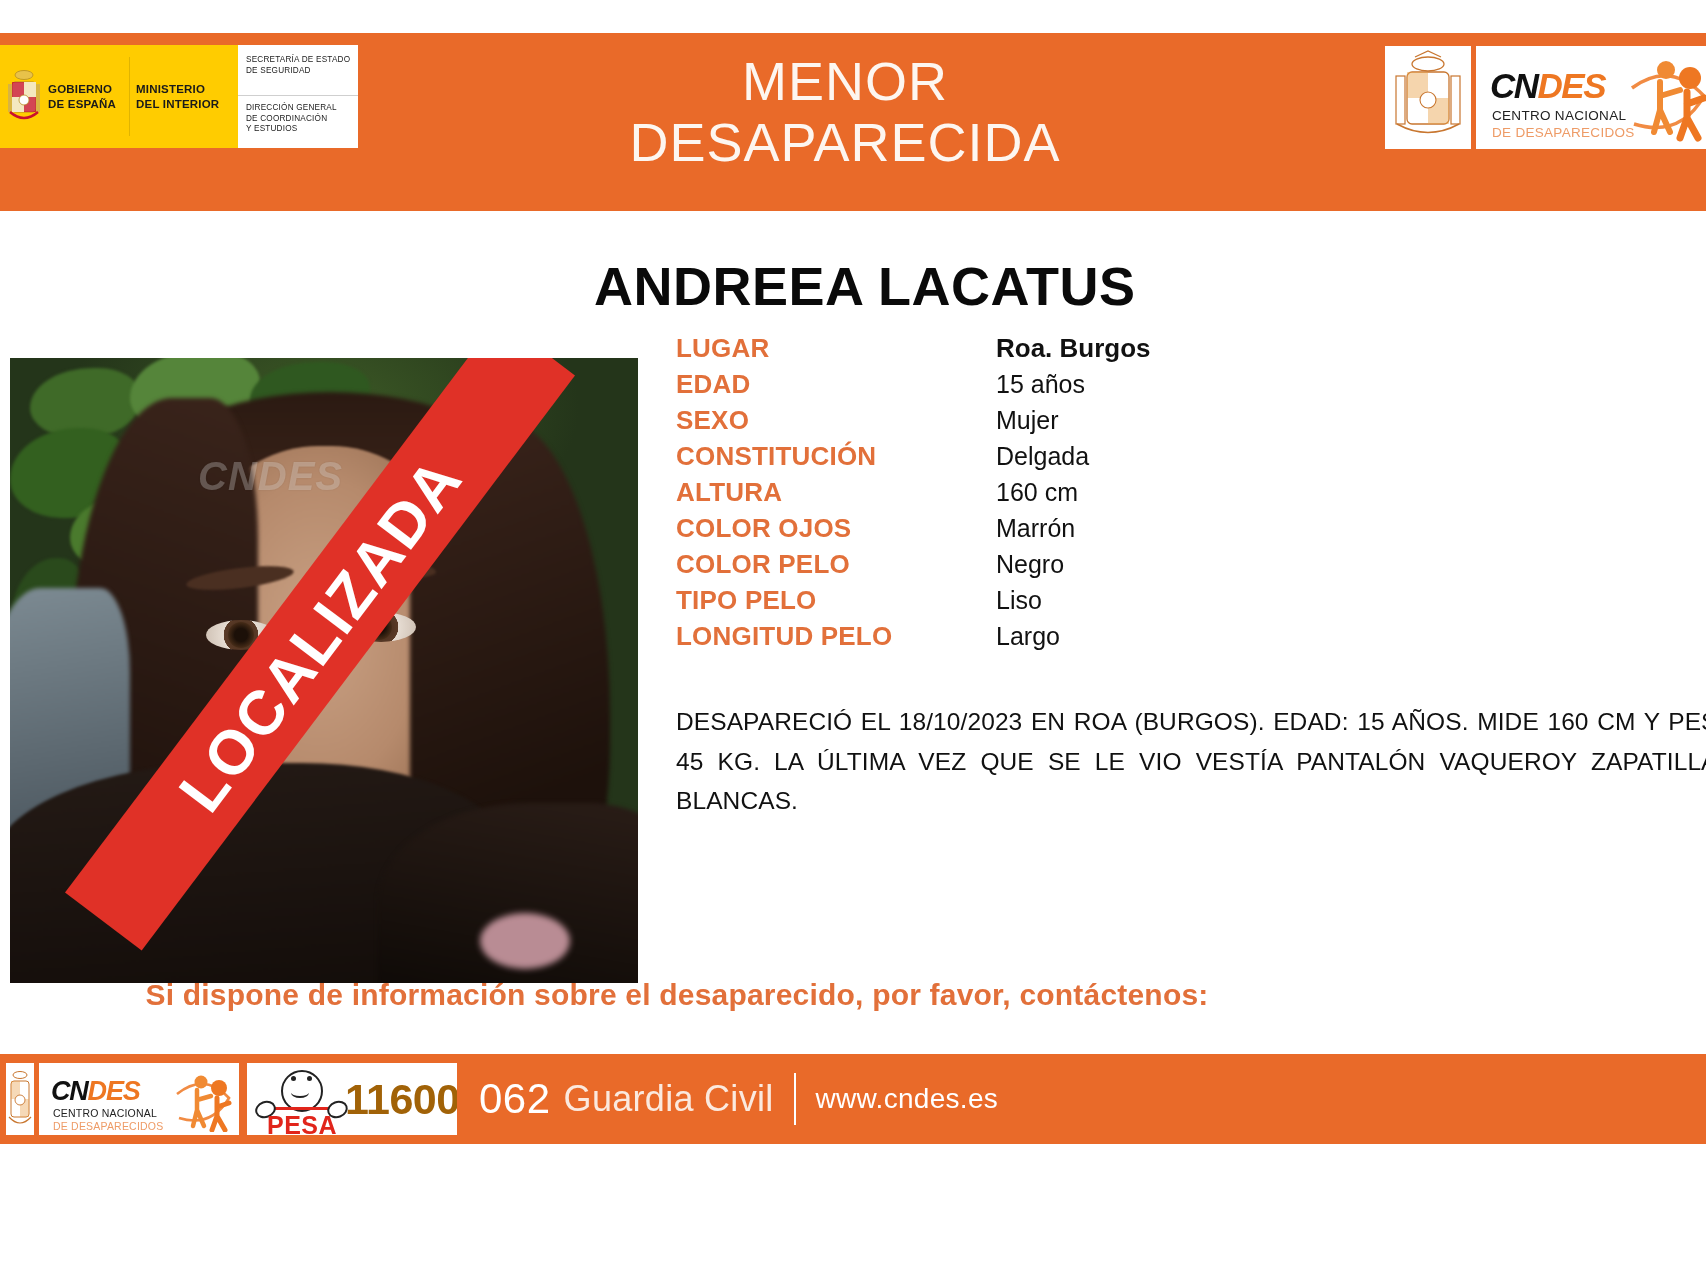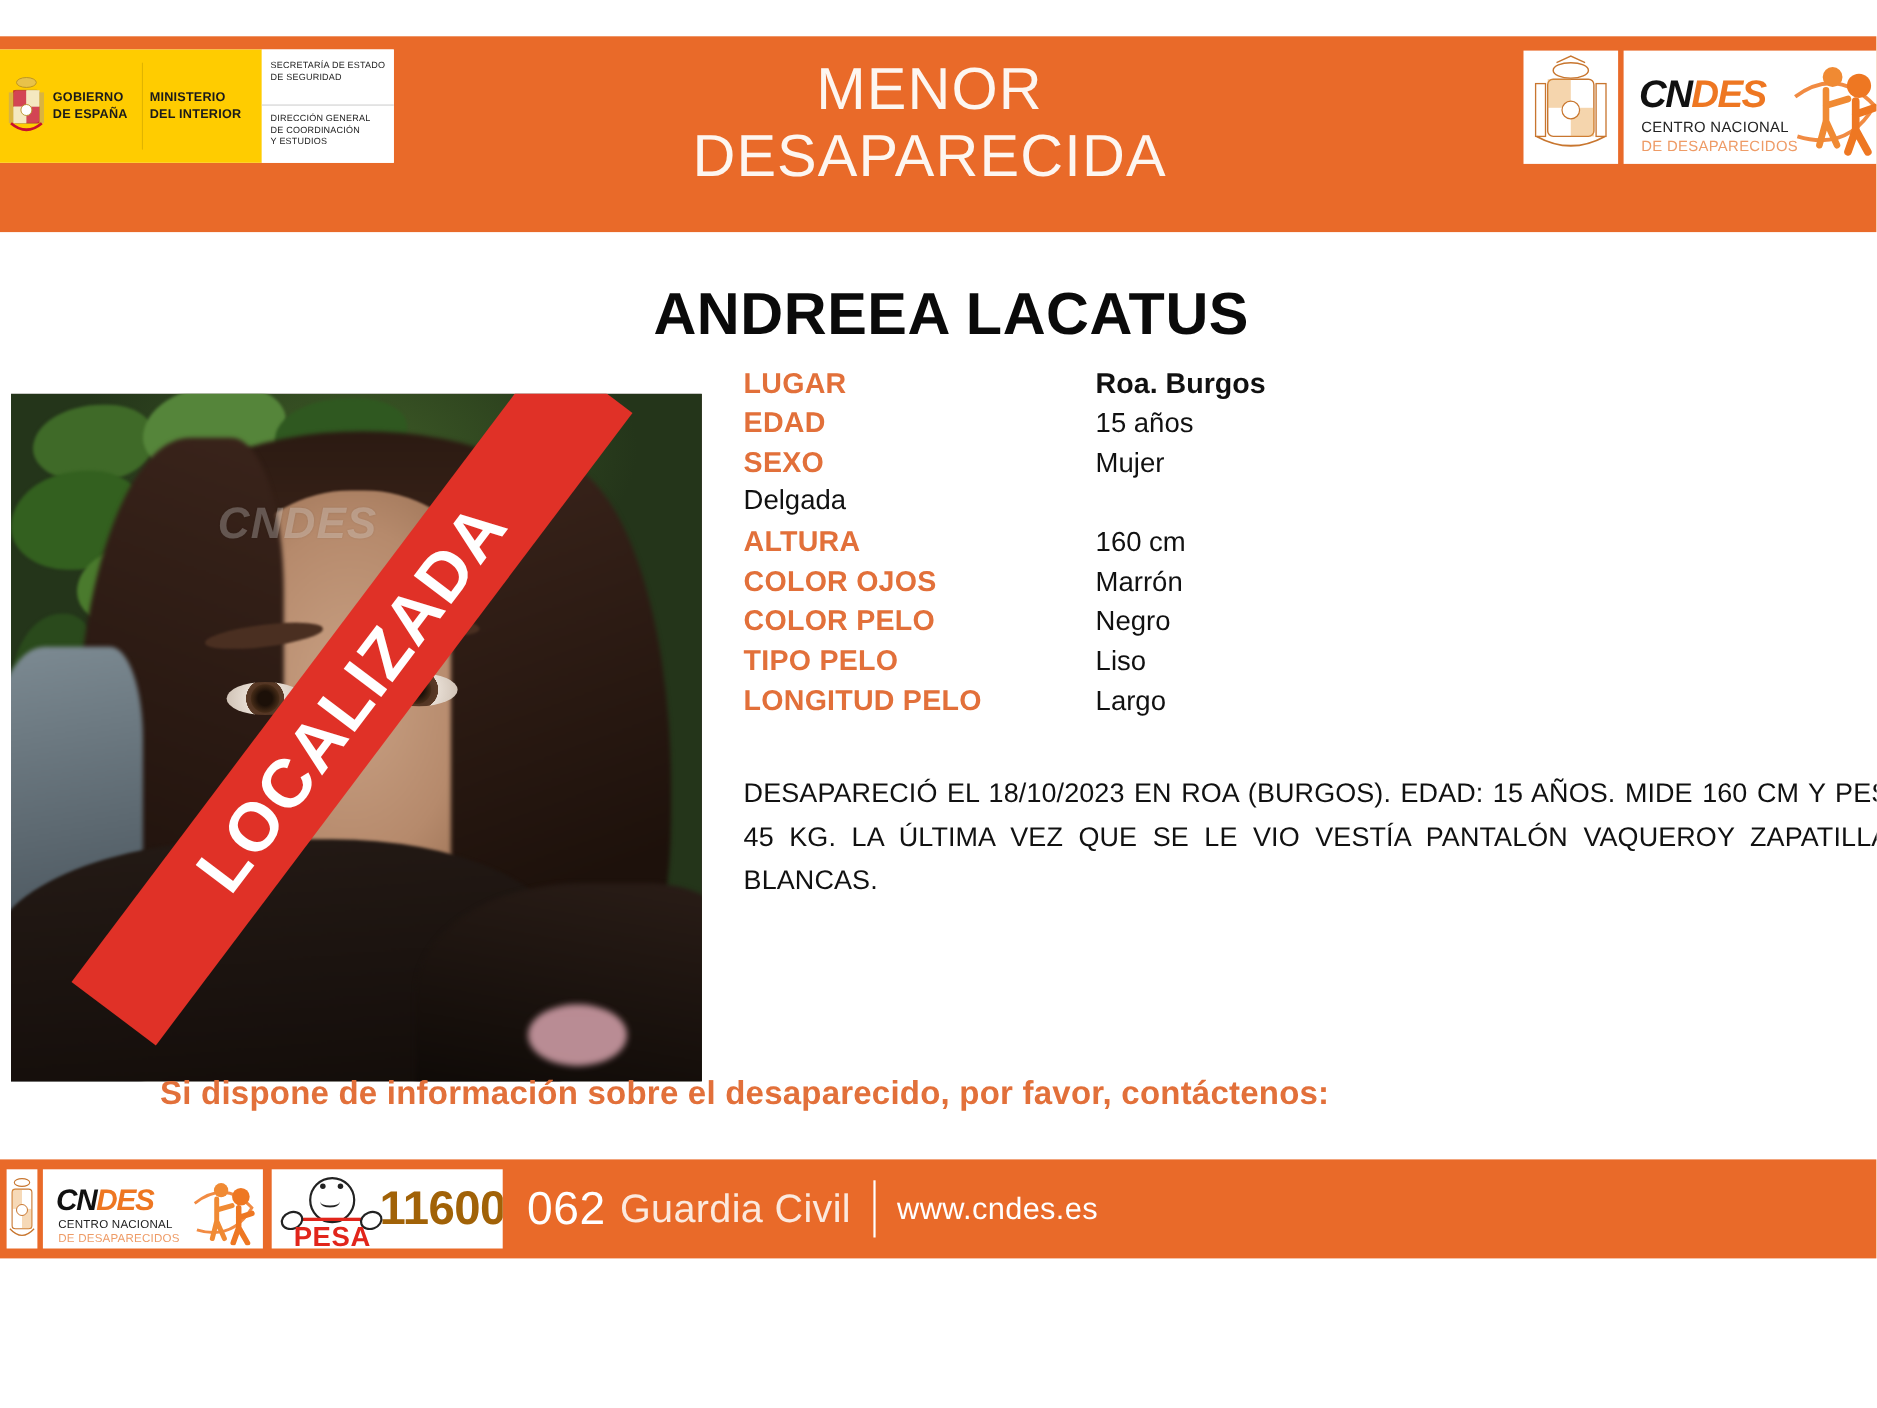--- a/index.html
+++ b/index.html
@@ -621,20 +621,21 @@
   </div>
   <div class="det-row">
     <div class="det-label">EDAD</div>
     <div class="det-value">15 años</div>
   </div>
   <div class="det-row">
     <div class="det-label">SEXO</div>
     <div class="det-value">Mujer</div>
   </div>
   <div class="det-row">
+    <div class="det-label">CONSTITUCIÓN</div>
     <div class="det-value">Delgada</div>
   </div>
   <div class="det-row">
     <div class="det-label">ALTURA</div>
     <div class="det-value">160 cm</div>
   </div>
   <div class="det-row">
     <div class="det-label">COLOR OJOS</div>
     <div class="det-value">Marrón</div>
   </div>

